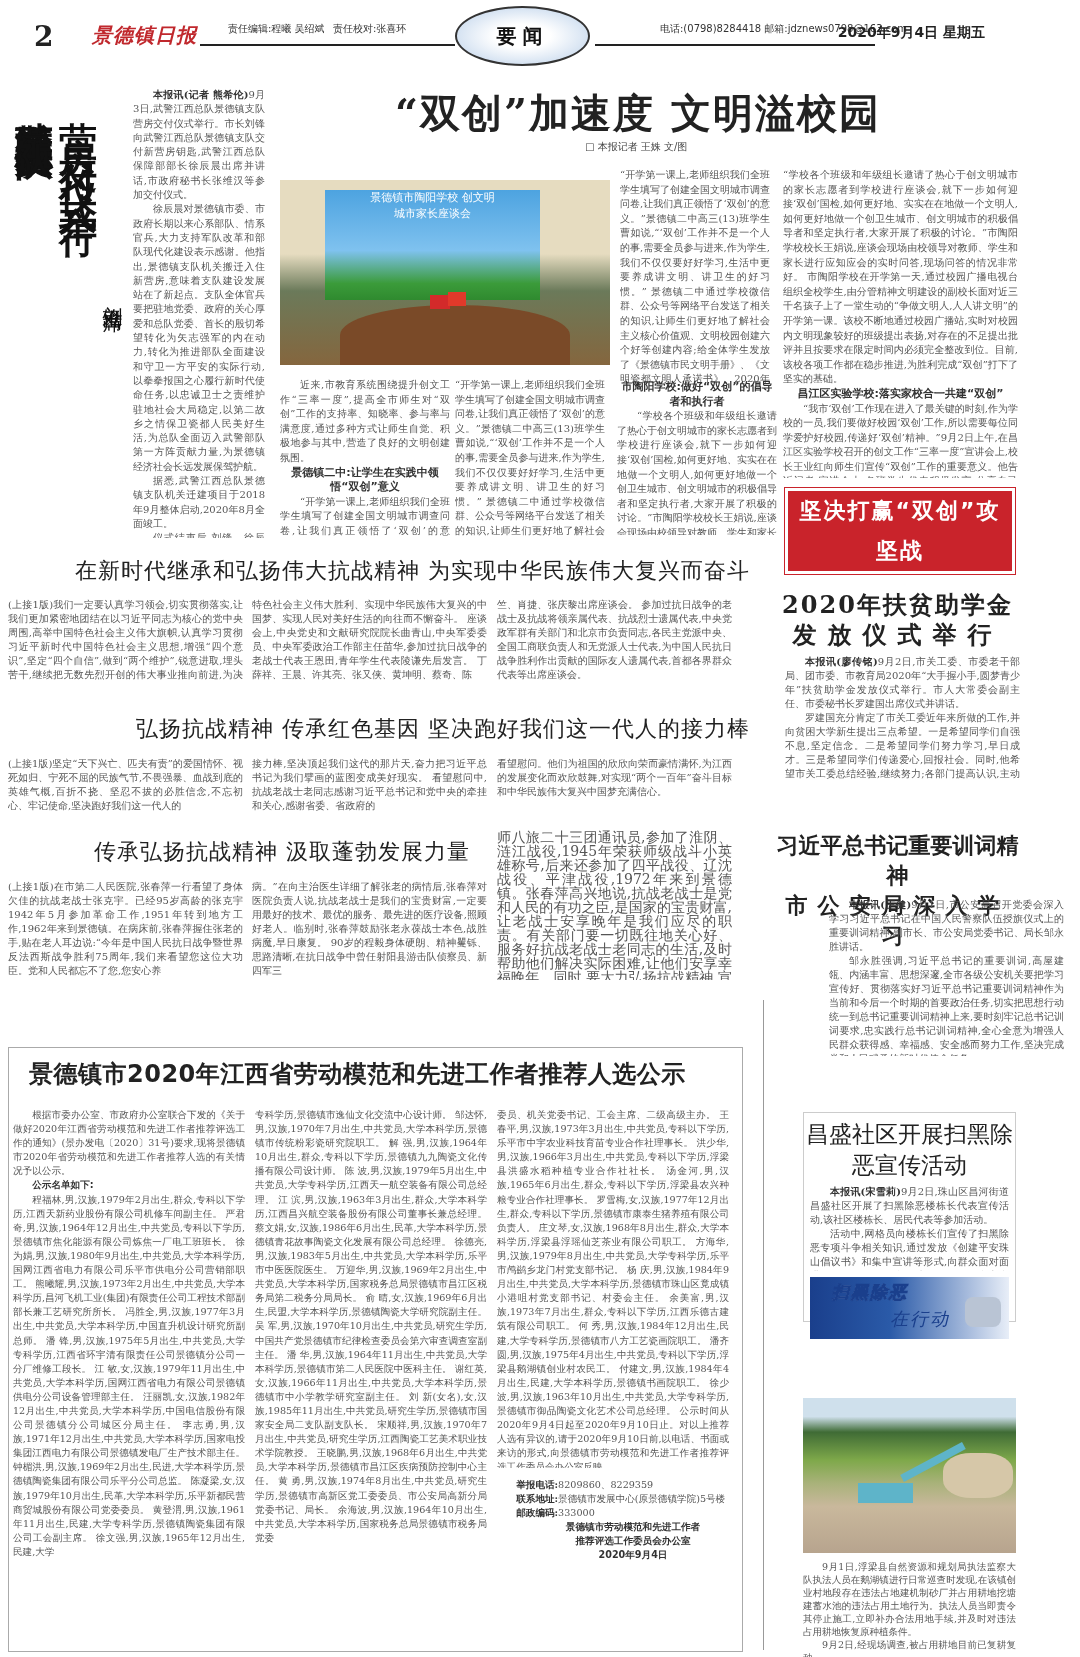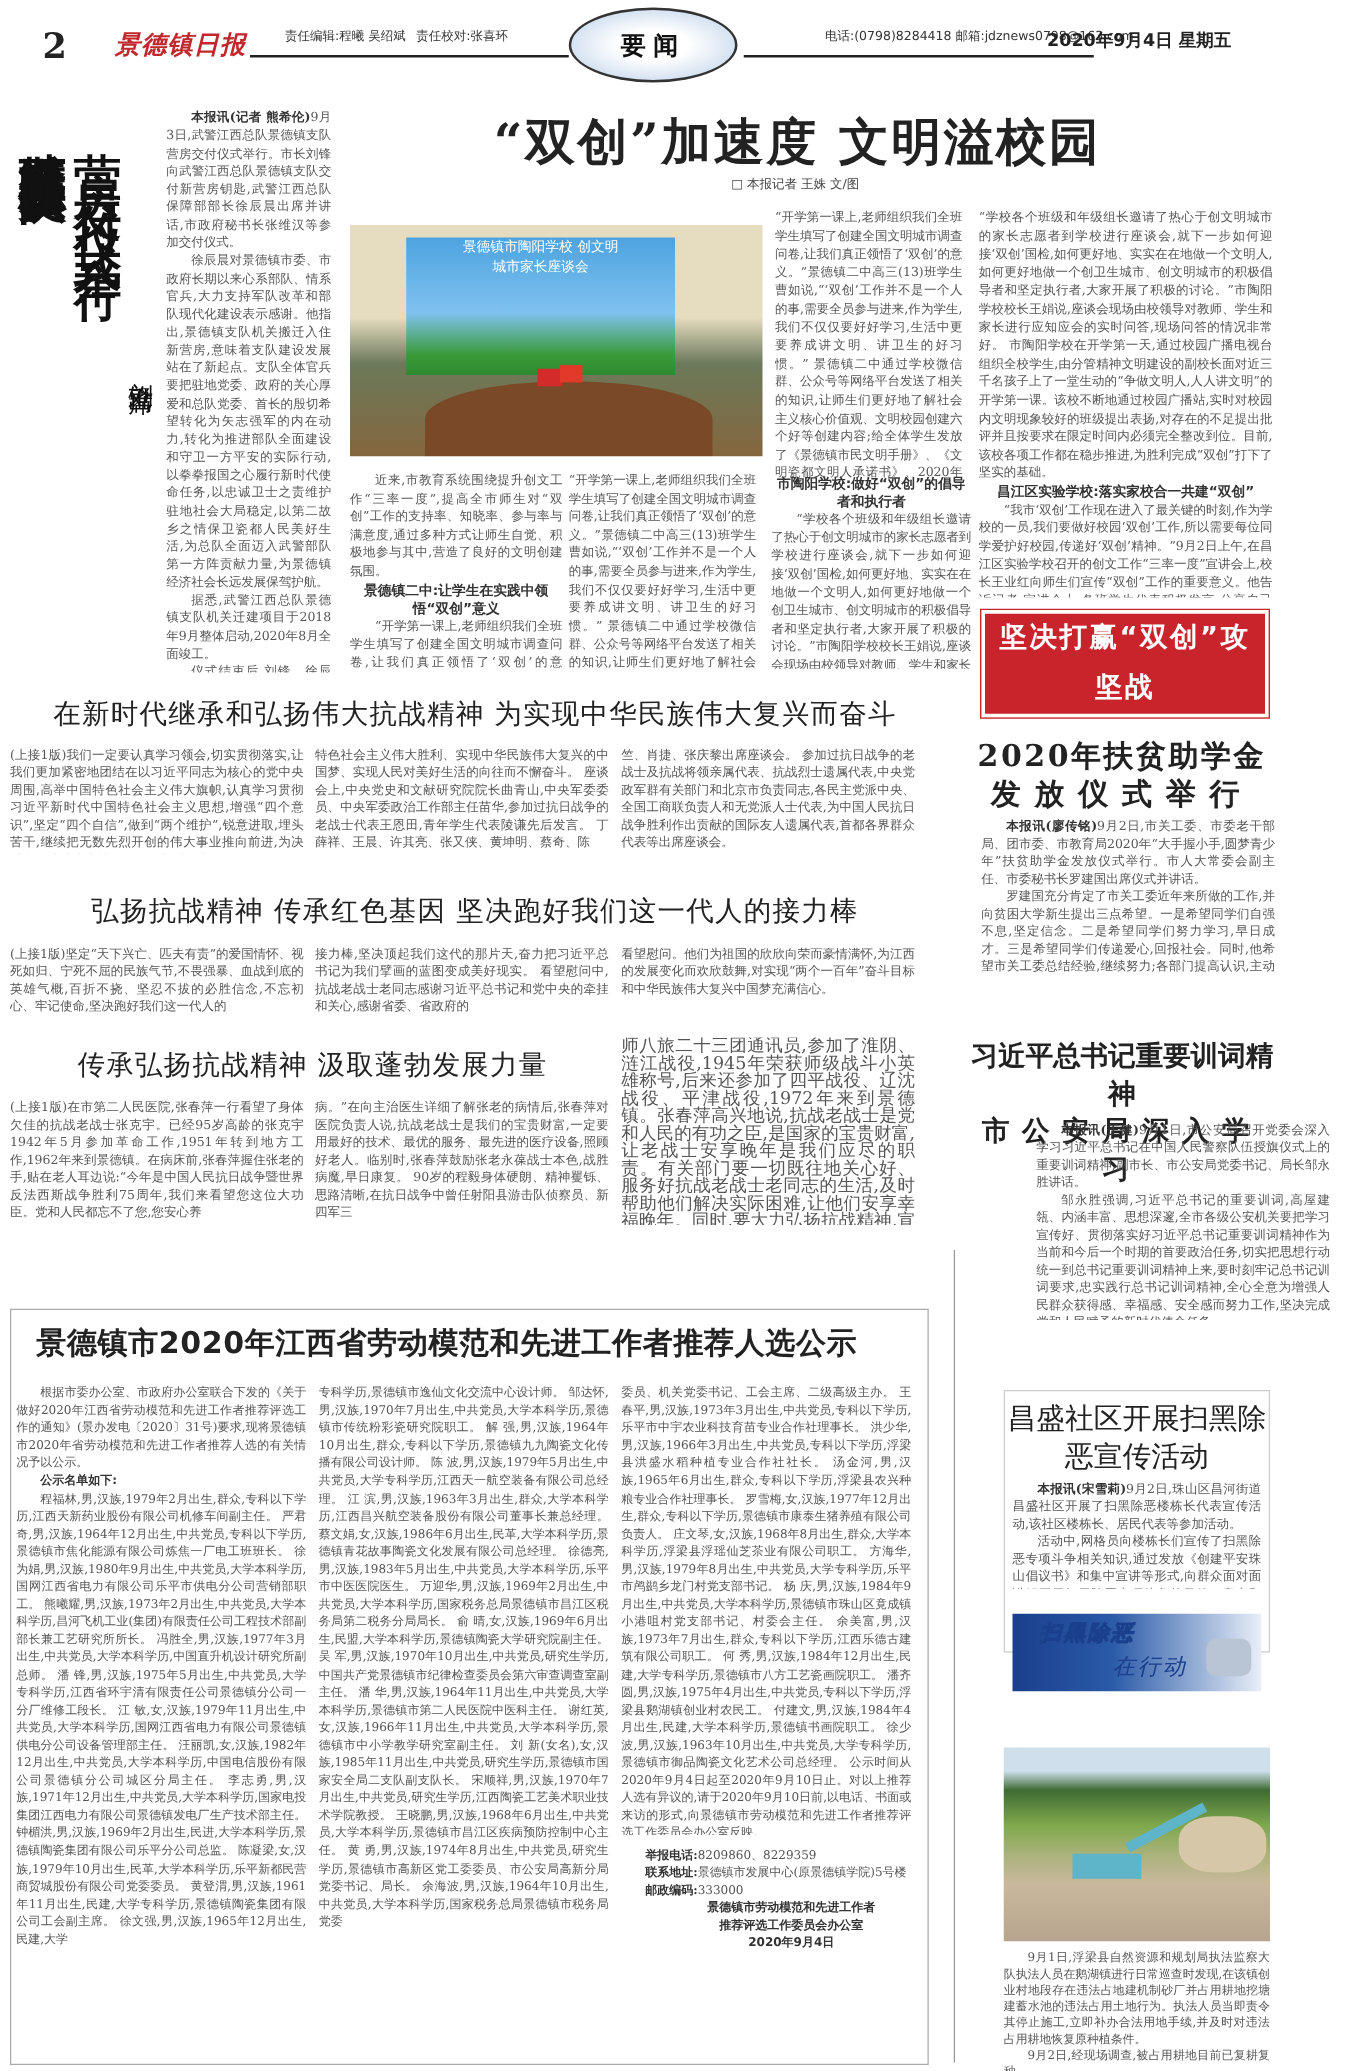--- a/index.html
+++ b/index.html
@@ -11,21 +11,21 @@
 
 .pg-num{left:34px;top:20px;font-size:28px;font-weight:bold;color:#222;font-family:"DejaVu Serif",serif}
 .paper-name{left:92px;top:22px;font-size:20px;color:#c0282d;font-style:italic;font-weight:bold;letter-spacing:1px}
 .mast-line{top:44px;height:2px;background:#222}
 .mast-small{font-size:10px;color:#333;top:22px}
 .badge{left:455px;top:6px;width:135px;height:60px;border-radius:50%;border:2px solid #333;background:radial-gradient(ellipse at center,#fff 30%,#d6e3f2 70%,#b8cbe6 100%);display:flex;align-items:center;justify-content:center;font-size:20px;font-weight:bold;color:#111;letter-spacing:6px}
 .date{right:95px;top:24px;font-size:14px;font-weight:bold;color:#222}
 
 .vhead{writing-mode:vertical-rl;font-family:"DejaVu Sans",sans-serif;font-weight:900;color:#111;letter-spacing:2px}
 .main-title{font-size:40px;font-weight:bold;color:#222;letter-spacing:2px}
-.sec-head{font-family:"DejaVu Sans",sans-serif;font-size:22px;color:#222;text-align:center;letter-spacing:1px}
+.sec-head{font-family:"DejaVu Sans",sans-serif;font-size:22px;color:#222;text-align:right;letter-spacing:1px}
 .sub-head{font-family:"DejaVu Sans",sans-serif;font-size:11px;font-weight:bold;color:#333;text-align:center;text-indent:0}
 .red-banner{background:#c9232b;color:#fff;font-family:"DejaVu Sans",sans-serif;font-weight:bold;font-size:22px;text-align:center;line-height:40px;letter-spacing:2px;border:3px solid #fff;outline:1px solid #c9232b}
 .photo{background:linear-gradient(180deg,#e6dcc0 0%,#e6dcc0 40%,#6b7a5a 60%,#85663e 100%);overflow:hidden}
 .screen{background:linear-gradient(180deg,#4da3e0 0%,#7fc2ef 55%,#3b9b3a 85%,#2f8a2f 100%)}
 .box{border:1px solid #999}
 .col{position:absolute}
 .r-head{font-family:"DejaVu Serif",serif;font-weight:bold;color:#222;text-align:center}
 </style>
 </head>
 <body>
@@ -118,21 +118,21 @@
   <p>邹永胜强调,习近平总书记的重要训词,高屋建瓴、内涵丰富、思想深邃,全市各级公安机关要把学习宣传好、贯彻落实好习近平总书记重要训词精神作为当前和今后一个时期的首要政治任务,切实把思想行动统一到总书记重要训词精神上来,要时刻牢记总书记训词要求,忠实践行总书记训词精神,全心全意为增强人民群众获得感、幸福感、安全感而努力工作,坚决完成党和人民赋予的新时代使命任务。</p>
 
 </div>
 
 <div class="abs box" style="left:803px;top:1112px;width:213px;height:210px;border-color:#ccc">
   <div class="r-head" style="margin-top:6px;font-size:23px;font-weight:normal;font-family:'DejaVu Sans',sans-serif">昌盛社区开展扫黑除恶宣传活动</div>
   <div class="body-text" style="padding:4px 6px 0;height:90px;overflow:hidden;font-size:10px;line-height:14px">
     <p><b style="color:#333">本报讯(宋雪莉)</b><span>9月2日,珠山区昌河街道昌盛社区开展了扫黑除恶楼栋长代表宣传活动,该社区楼栋长、居民代表等参加活动。</span></p>
     <p>活动中,网格员向楼栋长们宣传了扫黑除恶专项斗争相关知识,通过发放《创建平安珠山倡议书》和集中宣讲等形式,向群众面对面讲解开展扫黑除恶专项斗争的目的、意义和打击重点,增强了楼栋长及居民代表的法治意识和防范能力,鼓励楼栋长和居民代表积极参加社区平安志愿者队伍,充分调动广大党员群众参与扫黑除恶专项斗争的积极性,为构建平安和谐社区尽一份力。</p>
   </div>
-  <div style="margin:20px 6px 0;height:62px;background:linear-gradient(90deg,#1a3f8c 0%,#2a5aa8 40%,#e8eef8 100%);position:relative;overflow:hidden">
+  <div style="margin:6px 6px 0;height:62px;background:linear-gradient(90deg,#1a3f8c 0%,#2a5aa8 40%,#e8eef8 100%);position:relative;overflow:hidden">
     <span style="position:absolute;left:22px;top:4px;font-family:'DejaVu Sans',sans-serif;font-style:italic;font-weight:bold;font-size:17px;color:#fff;letter-spacing:2px;-webkit-text-stroke:1px #1a3f8c">扫黑除恶</span>
     <span style="position:absolute;left:80px;top:30px;font-family:'DejaVu Sans',sans-serif;font-style:italic;font-weight:normal;font-size:18px;color:#1a3f8c;letter-spacing:2px">在行动</span>
     <span style="position:absolute;right:8px;top:20px;width:36px;height:30px;background:#b9c4d4;border-radius:8px"></span>
   </div>
 </div>
 
 <div class="abs" style="left:803px;top:1398px;width:213px;height:155px;background:linear-gradient(180deg,#cfe0ec 0%,#cfe0ec 12%,#3f6b35 22%,#7ea84a 40%,#a9b27a 55%,#c9b89c 70%,#b7a48e 100%);overflow:hidden">
   <div class="abs" style="left:55px;top:85px;width:55px;height:20px;background:#5eb4c9"></div>
   <div class="abs" style="left:95px;top:60px;width:70px;height:8px;background:#5eb4c9;transform:rotate(-28deg)"></div>
   <div class="abs" style="left:140px;top:55px;width:70px;height:45px;background:#d6c7a8;border-radius:40%"></div>

